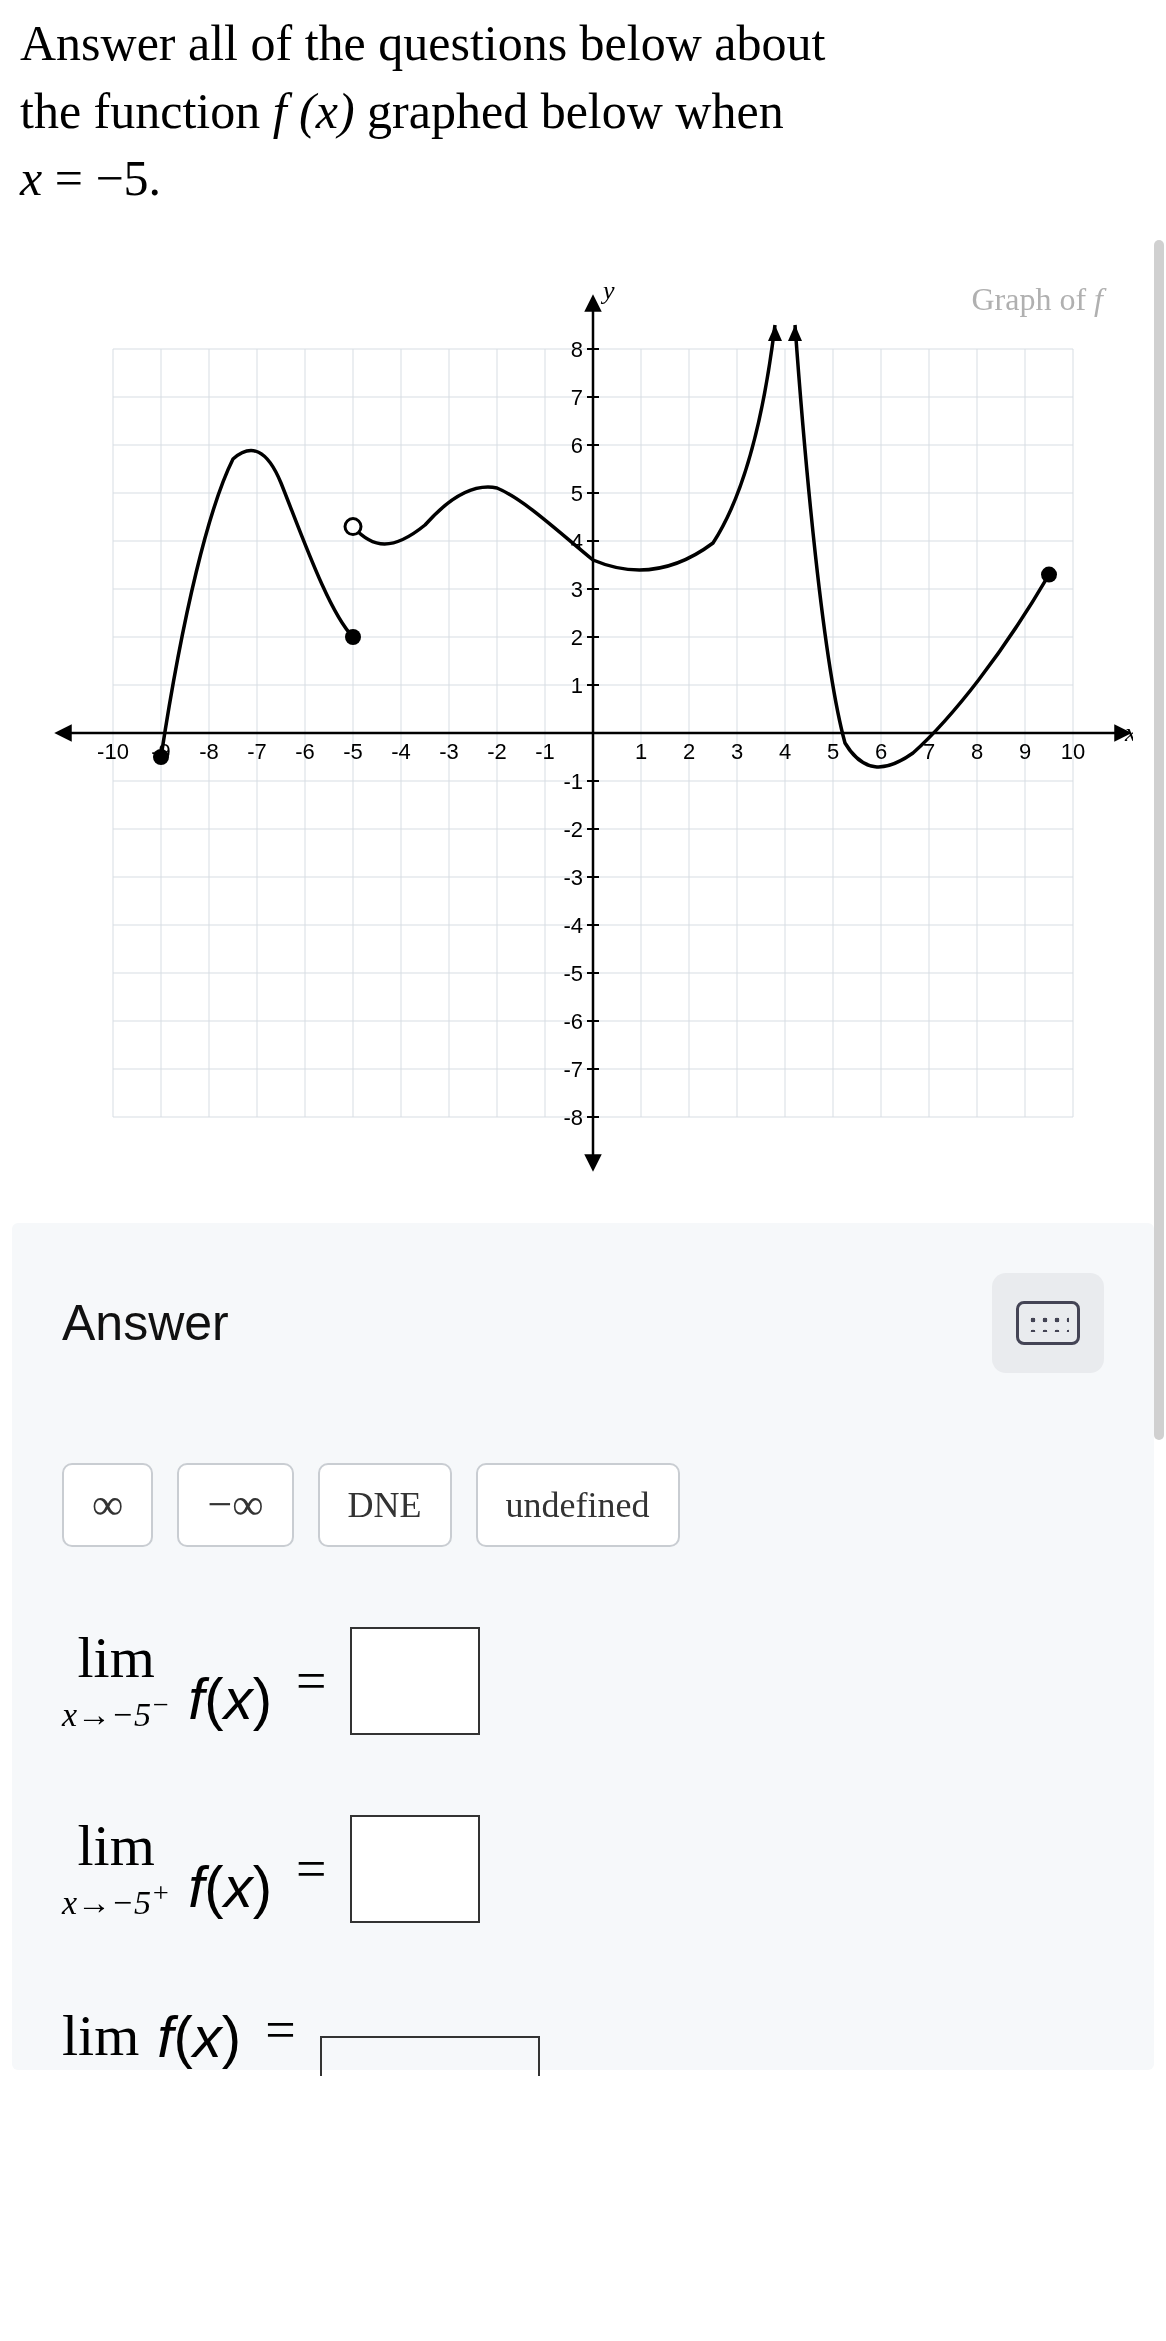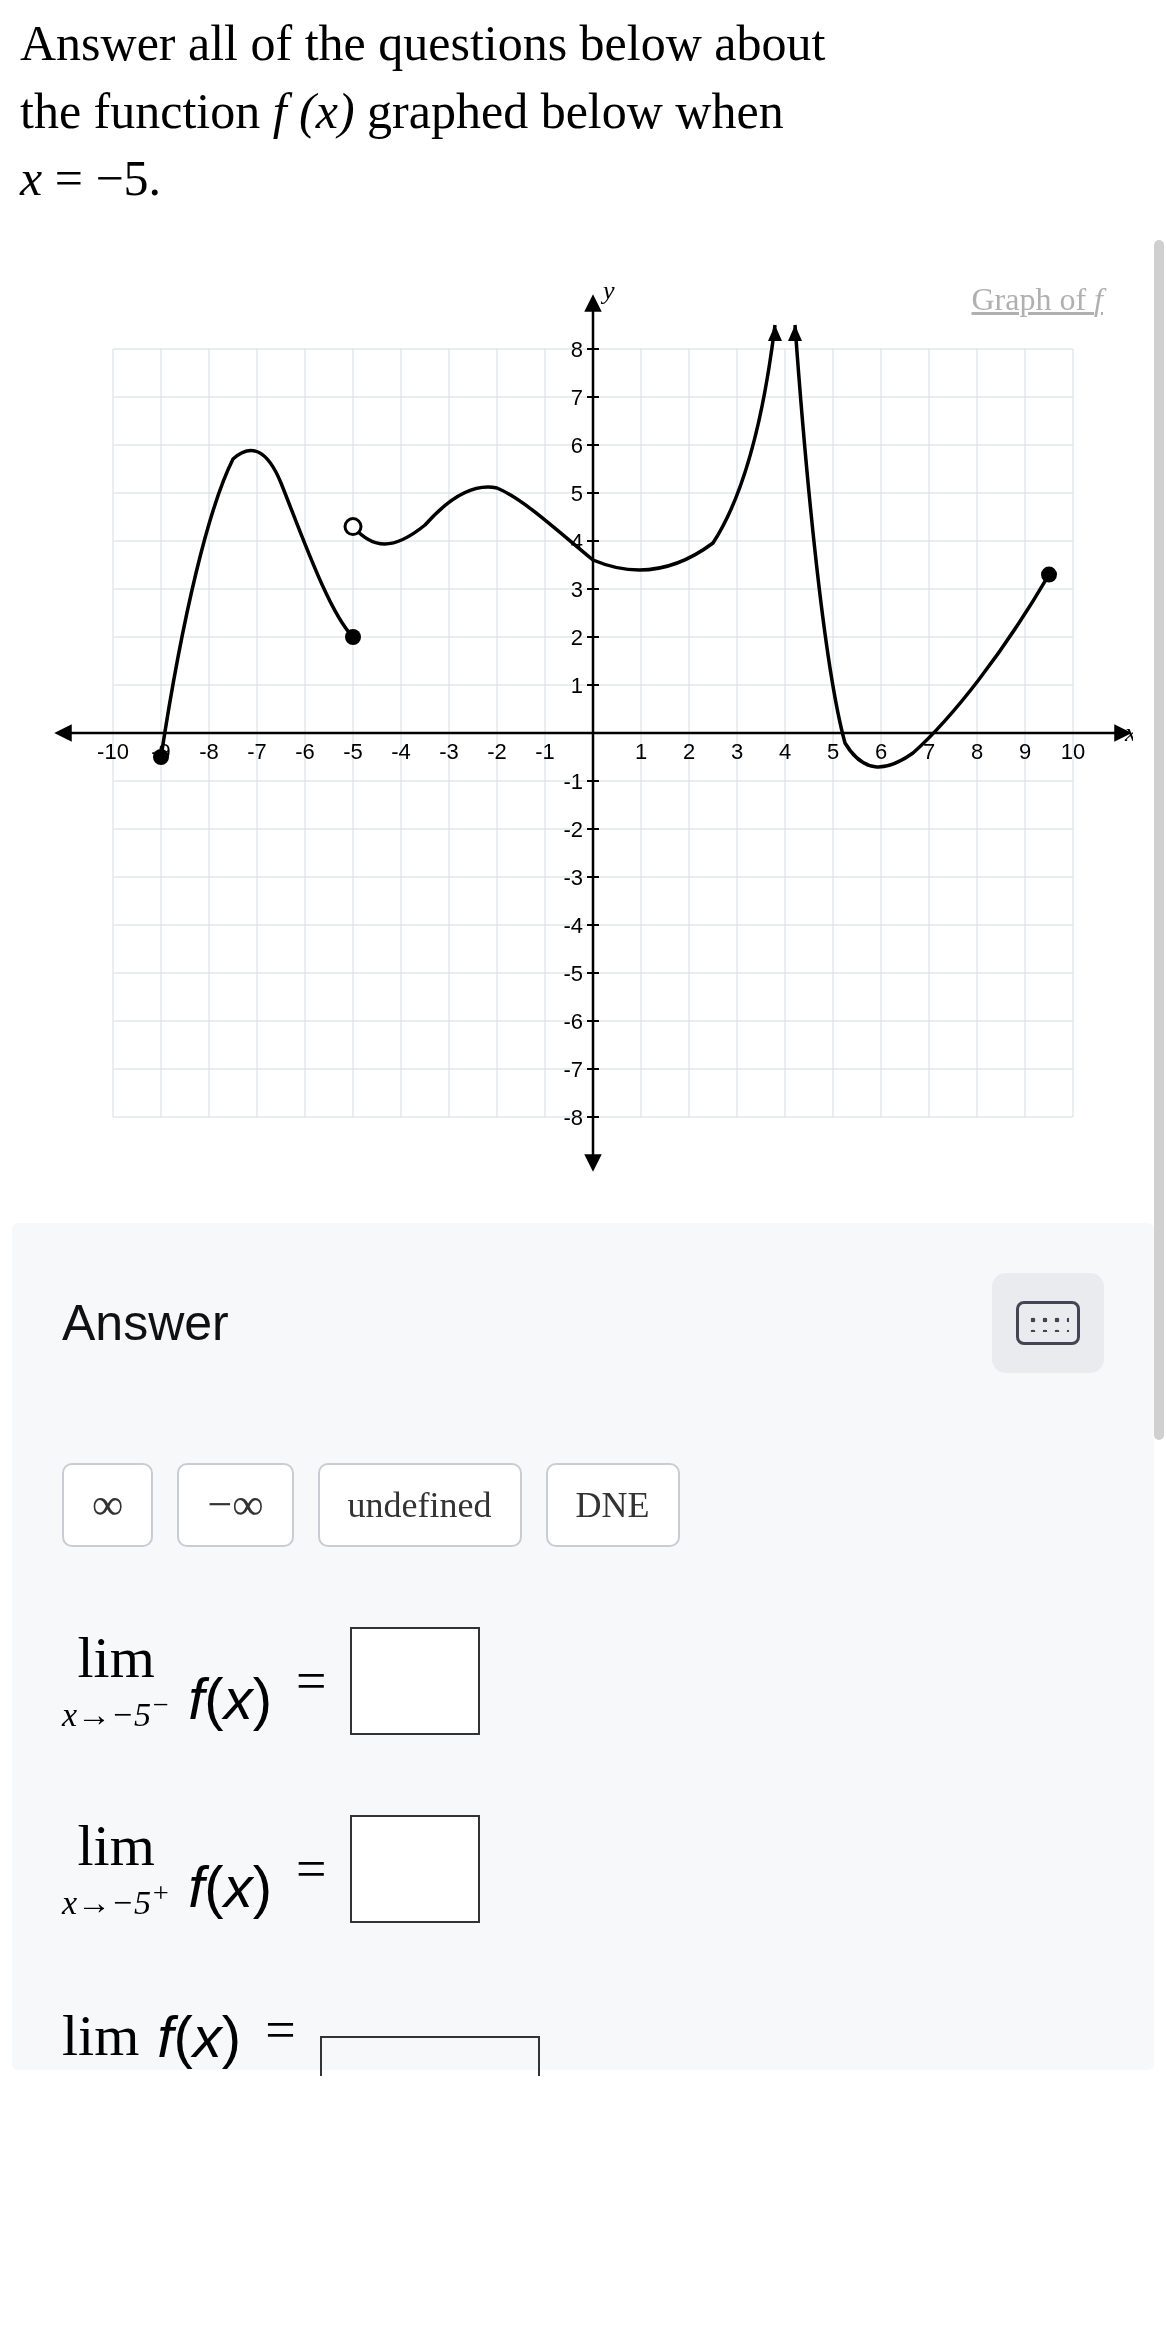--- a/index.html
+++ b/index.html
@@ -23,21 +23,20 @@
     margin: 30px auto 0 auto;
     position: relative;
   }
   .graph-label {
     position: absolute;
     top: 18px;
     right: 40px;
     color: #b0b0b0;
     font-size: 32px;
     font-family: 'Times New Roman', serif;
-    text-decoration: underline;
   }
   .graph-label .fi { font-style: italic; }
   svg.graph { display: block; margin: 0 auto; }
   .scrollbar-track {
     position: absolute;
     right: 0;
     top: 0;
     width: 14px;
     height: 2341px;
     background: transparent;
@@ -326,24 +325,24 @@
   </div>
 
   <div class="btn-row">
     <div class="sym-btn inf">
         <span>∞</span>
       </div>
     <div class="sym-btn inf">
         <span>−∞</span>
       </div>
     <div class="sym-btn">
-        <span>undefined</span>
+        <span>DNE</span>
       </div>
     <div class="sym-btn">
-        <span>DNE</span>
+        <span>undefined</span>
       </div>
   </div>
 
   <div class="eq-row">
     <span class="limit">
       <span class="lim-stack">
         <span class="lim-top">lim</span>
         <span class="lim-sub"><span style="font-style:italic">x</span>→−5<sup>−</sup></span>
       </span>
       <span class="fx"><span>f</span><span class="paren">(</span><span>x</span><span class="paren">)</span></span>

